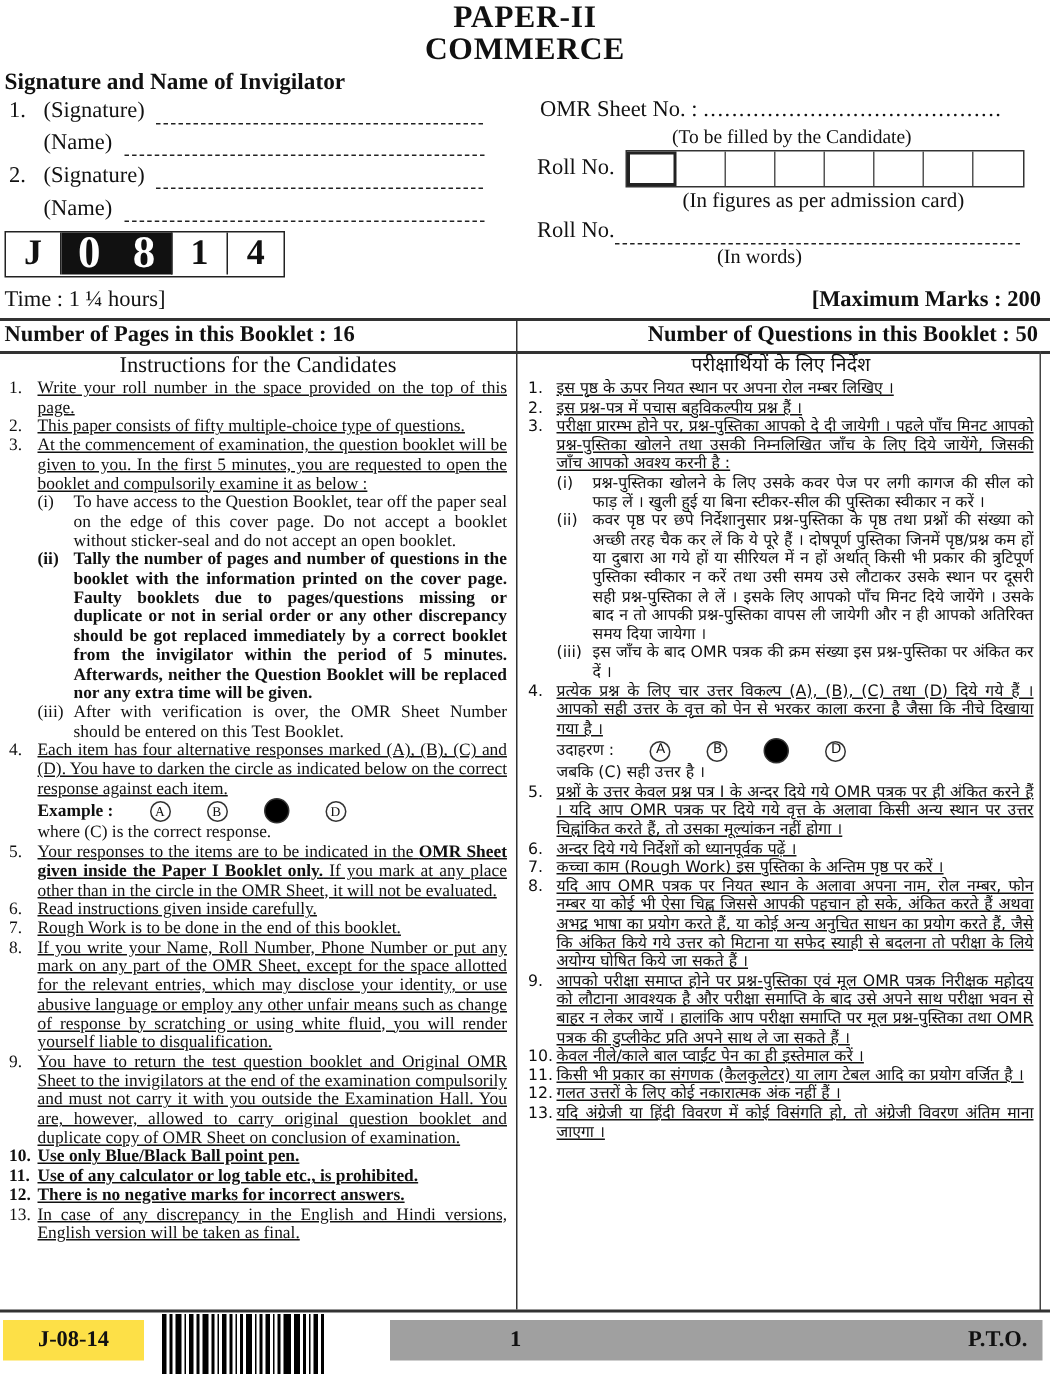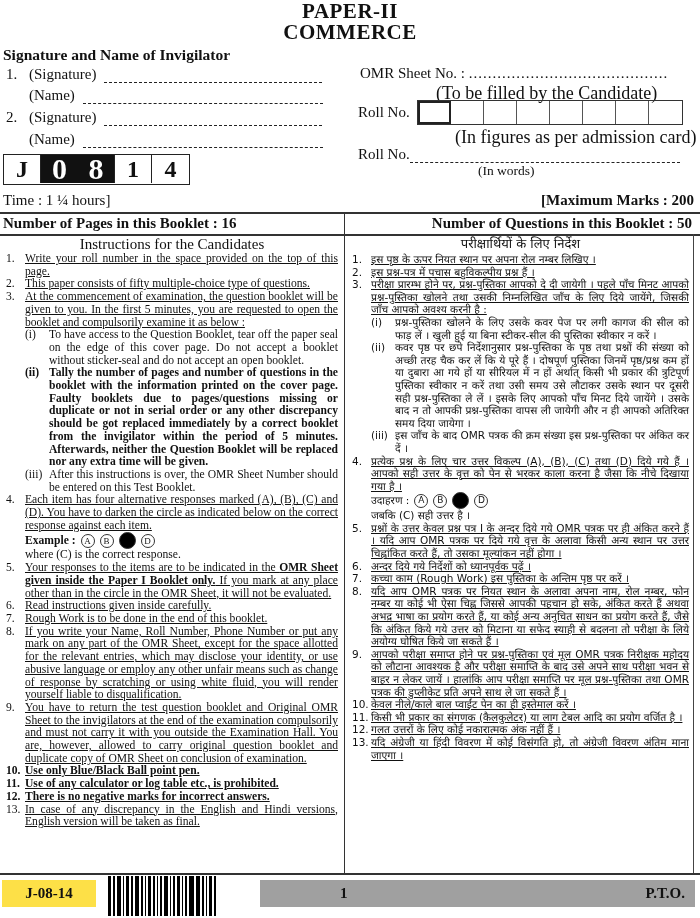--- a/index.html
+++ b/index.html
@@ -19,27 +19,27 @@
   .code-box { position: absolute; left: 3px; top: 154px; height: 31px; display: flex; border: 1.5px solid #222; }
   .code-box .c { width: 37px; height: 28px; display: flex; align-items: center; justify-content: center; font-weight: bold; font-size: 24px; border-right: 1.5px solid #222; }
   .code-box .c:last-child { border-right: none; }
   .code-box .c.inv { background: #111; color: #fff; font-size: 30px; border-right: none; }
 
   .time { position: absolute; left: 3px; top: 192px; font-size: 15px; }
   .maxm { position: absolute; right: 6px; top: 192px; font-size: 15px; font-weight: bold; }
 
   .omr { position: absolute; left: 360px; top: 65px; font-size: 15px; }
   .omr .dots { letter-spacing: 1px; }
-  .omr-sub { position: absolute; left: 436px; top: 83px; font-size: 18px; }
+  .omr-sub { position: absolute; left: 448px; top: 83px; font-size: 13px; }
   .roll-lbl { position: absolute; left: 358px; top: 104px; font-size: 15px; }
   .roll-boxes { position: absolute; left: 417px; top: 100px; display: flex; border: 1.5px solid #333; }
   .roll-boxes div { width: 33px; height: 23px; border-right: 1.5px solid #555; }
   .roll-boxes div:last-child { border-right: none; }
   .roll-boxes div:first-child { border: 2px solid #222; }
-  .roll-sub { position: absolute; left: 455px; top: 127px; font-size: 18px; }
+  .roll-sub { position: absolute; left: 455px; top: 127px; font-size: 14px; }
   .roll2 { position: absolute; left: 358px; top: 146px; font-size: 15px; display: flex; align-items: flex-end; }
   .roll2 .line { border-bottom: 1.5px dashed #222; width: 270px; height: 12px; }
   .roll2-sub { position: absolute; left: 478px; top: 163px; font-size: 13.5px; }
 
   .hr-thick { position: absolute; left: 0; width: 700px; border-top: 2px solid #333; }
   .bar-row { position: absolute; left: 0; top: 213px; width: 700px; height: 22px; font-size: 15px; font-weight: bold; }
   .bar-row .l { position: absolute; left: 3px; top: 2px; }
   .bar-row .r { position: absolute; right: 8px; top: 2px; }
   .vsep { position: absolute; left: 344px; top: 213px; width: 0; height: 660px; border-left: 1.5px solid #333; }
   .outer-r { position: absolute; right: 6px; top: 234px; width: 0; height: 640px; border-left: 1.5px solid #444; }
@@ -49,21 +49,21 @@
   .col.hi { left: 352px; top: 236px; width: 337px; font-family: "DejaVu Sans", sans-serif; font-size: 10.5px; line-height: 12.6px; }
   .col h2 { text-align: center; font-size: 15px; font-weight: normal; margin-bottom: 1px; line-height: 16px; }
   .col.hi h2 { font-size: 13px; }
   .item { display: flex; text-align: justify; }
   .item .n { width: 19px; flex: none; }
   .item .t { flex: 1; text-decoration: underline; }
   .sub { display: flex; margin-left: 19px; text-align: justify; }
   .sub .n { width: 24px; flex: none; }
   .sub .t { flex: 1; }
   .b { font-weight: bold; }
-  .example { margin-left: 19px; display: flex; align-items: center; gap: 5px; }
+  .example { margin-left: 19px; display: flex; align-items: center; gap: 24px; }
   .bub { width: 14px; height: 14px; border: 1px solid #333; border-radius: 50%; font-size: 9px; display: inline-flex; align-items: center; justify-content: center; }
   .bub.fill { background: #000; width: 17px; height: 17px; }
   .indent { margin-left: 19px; }
 
   .footer { position: absolute; top: 880px; left: 0; width: 700px; height: 28px; }
   .f-code { position: absolute; left: 2px; top: 0; width: 94px; height: 27px; background: #fde047; font-weight: bold; font-size: 15px; display: flex; align-items: center; justify-content: center; }
   .barcode { position: absolute; left: 108px; top: -4px; width: 140px; height: 40px; display: flex; align-items: stretch; }
   .barcode span { display: block; background: #000; margin-right: 2px; }
   .f-band { position: absolute; left: 260px; top: 0; width: 435px; height: 27px; background: #a0a0a0; font-weight: bold; font-size: 15px; }
   .f-band .pg { position: absolute; left: 80px; top: 5px; }
@@ -157,21 +157,21 @@
   <div class="sub">
       <span class="n">(i)</span>
       <span class="t">To have access to the Question Booklet, tear off the paper seal on the edge of this cover page. Do not accept a booklet without sticker-seal and do not accept an open booklet.</span>
     </div>
   <div class="sub b">
       <span class="n">(ii)</span>
       <span class="t">Tally the number of pages and number of questions in the booklet with the information printed on the cover page. Faulty booklets due to pages/questions missing or duplicate or not in serial order or any other discrepancy should be got replaced immediately by a correct booklet from the invigilator within the period of 5 minutes. Afterwards, neither the Question Booklet will be replaced nor any extra time will be given.</span>
     </div>
   <div class="sub">
       <span class="n">(iii)</span>
-      <span class="t">After this instructions is over, the OMR Sheet Number should be entered on this Test Booklet.</span>
+      <span class="t">After with verification is over, the OMR Sheet Number should be entered on this Test Booklet.</span>
     </div>
   <div class="item">
       <span class="n">4.</span>
       <span class="t">Each item has four alternative responses marked (A), (B), (C) and (D). You have to darken the circle as indicated below on the correct response against each item.</span>
     </div>
   <div class="example">
     <span class="b">Example :</span>
     <span class="bub">A</span>
     <span class="bub">B</span>
     <span class="bub fill"></span>

